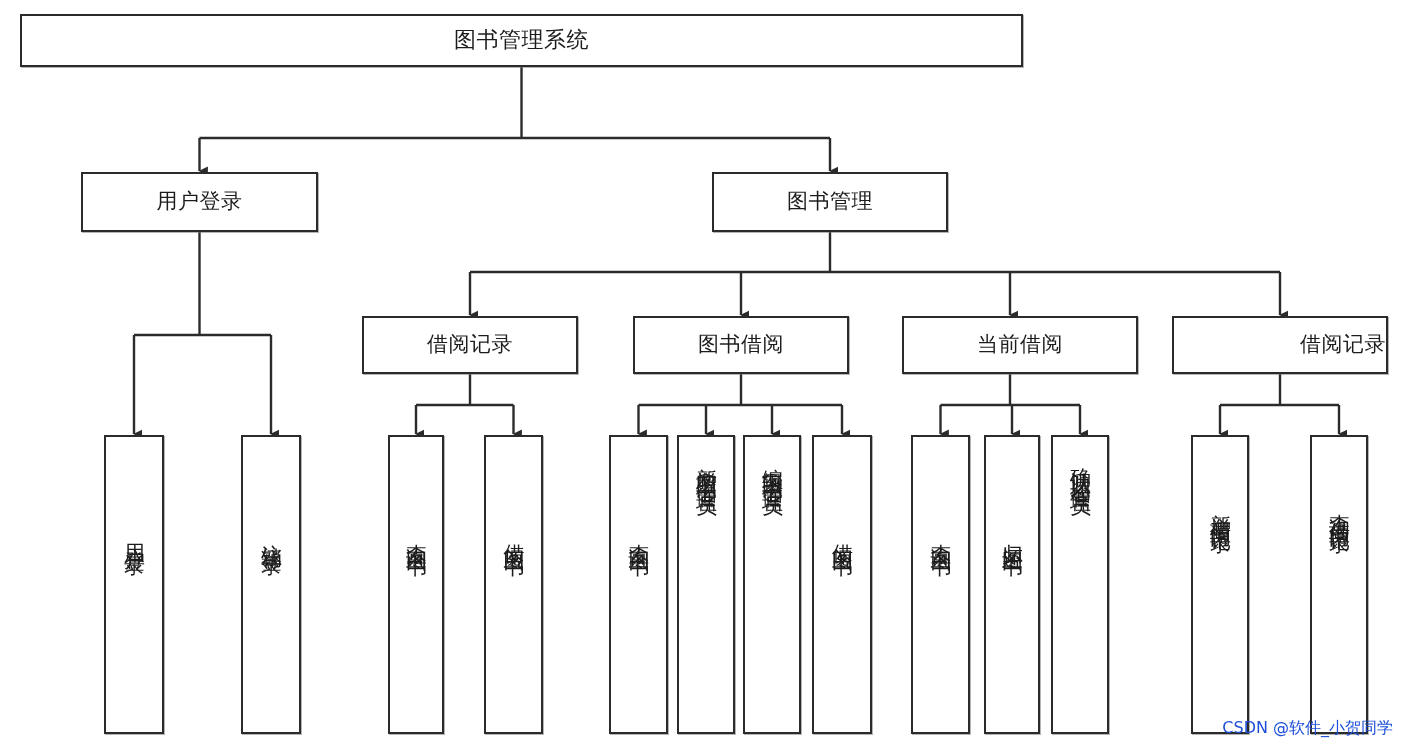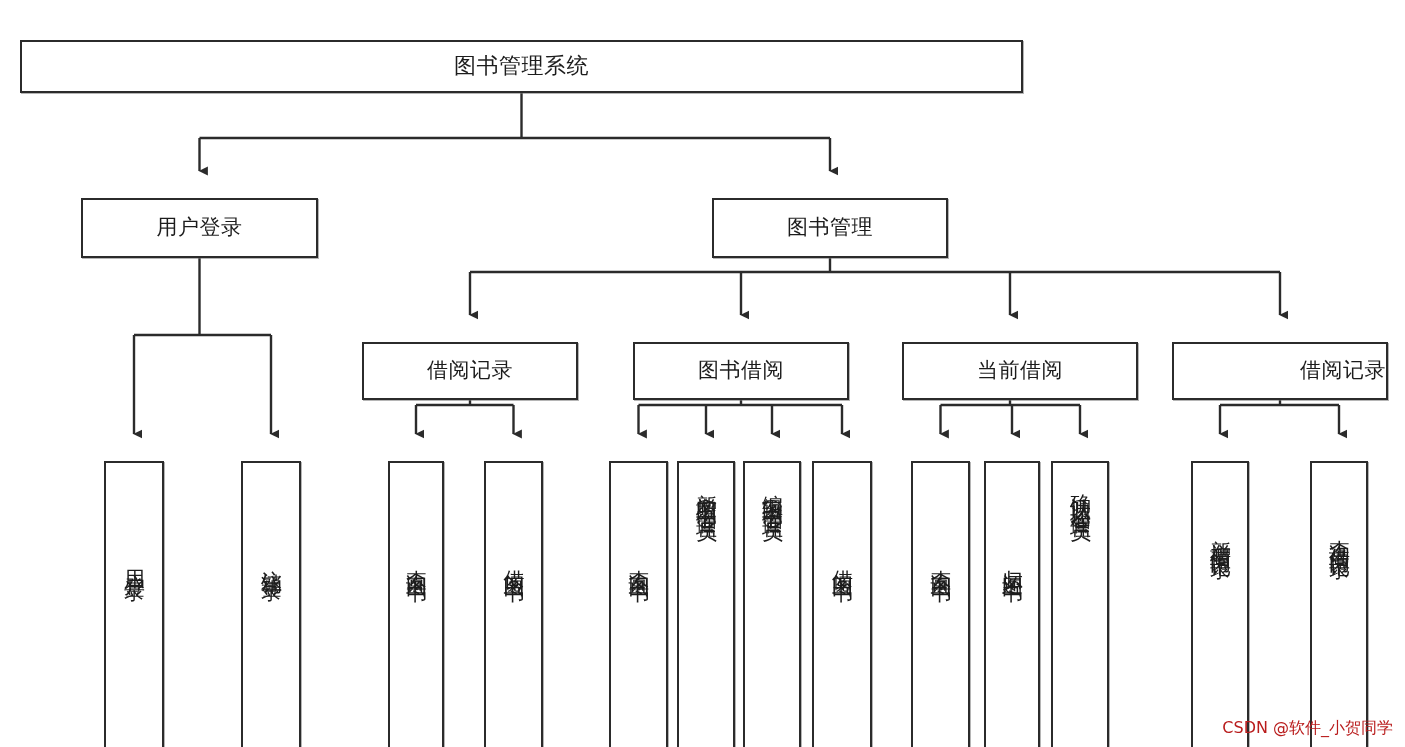--- a/index.html
+++ b/index.html
@@ -24,21 +24,20 @@
   }
   .node-box {
     position: absolute;
     box-sizing: border-box;
     background: #ffffff;
     border: 2px solid #2b2b2b;
     display: flex;
     align-items: center;
     justify-content: center;
     box-shadow: 1px 1px 0 rgba(120,120,120,0.55);
-    margin-top: 26px;
   }
   .node-label-h {
     font-size: 21px;
     color: #1c1c1c;
     line-height: 1.1;
     letter-spacing: 0.5px;
     white-space: nowrap;
     user-select: none;
   }
   .node-box.root .node-label-h { font-size: 22px; }
@@ -65,21 +64,21 @@
     left: 0; top: 0;
     width: 1405px;
     height: 747px;
     pointer-events: none;
   }
   .watermark {
     position: absolute;
     right: 12px;
     bottom: 8px;
     font-size: 16px;
-    color: #b91c1c;
+    color: #1d4ed8;
     white-space: nowrap;
     user-select: none;
   }
 </style>
 </head>
 <body>
 
 <div id="diagram-root">
   <svg id="connectors" viewBox="0 0 1405 747" width="1405" height="747" xmlns="http://www.w3.org/2000/svg">
     <defs>

